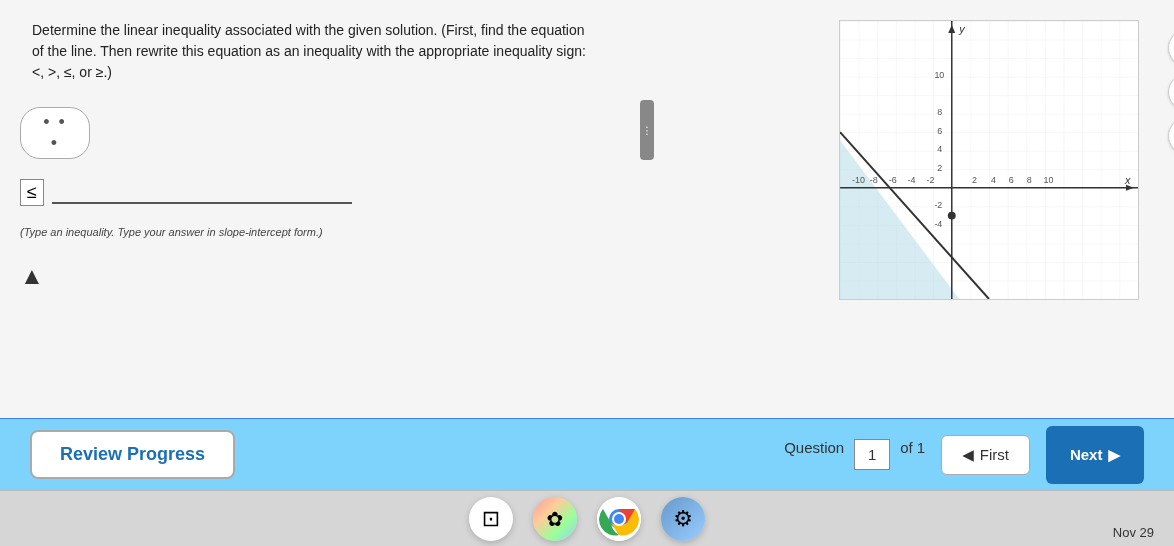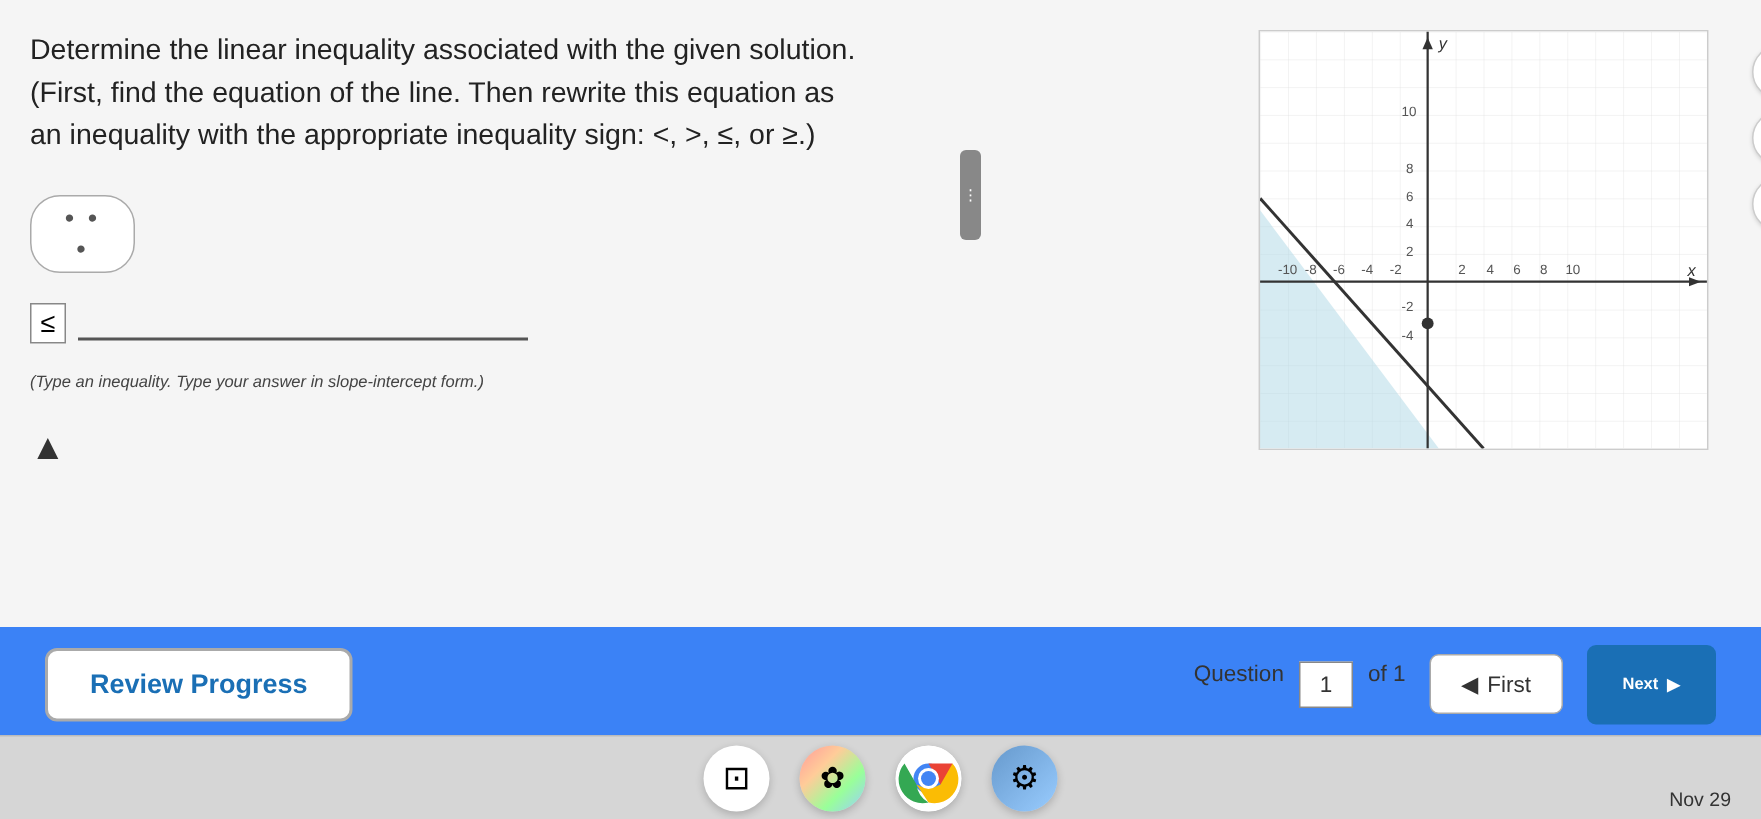--- a/index.html
+++ b/index.html
@@ -23,24 +23,25 @@
     }
 
     .left-panel {
       flex: 1;
       display: flex;
       flex-direction: column;
       gap: 16px;
     }
 
     .question-text {
-      font-size: 19px;
+      font-size: 14px;
       line-height: 1.5;
       color: #222;
       max-width: 560px;
+      margin-left: 12px;
     }
 
     .dots-button {
       display: inline-flex;
       align-items: center;
       justify-content: center;
       border: 1px solid #aaa;
       border-radius: 20px;
       padding: 4px 16px;
       background: white;
@@ -131,22 +132,22 @@
       display: flex;
       align-items: center;
       justify-content: center;
       cursor: pointer;
       font-size: 16px;
       box-shadow: 0 1px 3px rgba(0,0,0,0.15);
     }
 
     .bottom-bar {
       height: 72px;
-      background: #3b82f6;
-      border-top: 4px solid #3b82f6;
+      background: #7dd3fc;
+      border-top: 1px solid #3b82f6;
       display: flex;
       align-items: center;
       padding: 0 30px;
       gap: 16px;
     }
 
     .review-btn {
       background: white;
       border: 2px solid #aaa;
       border-radius: 8px;
@@ -188,21 +189,21 @@
       align-items: center;
       gap: 6px;
       color: #333;
     }
 
     .next-btn {
       background: #1a6fb5;
       border: none;
       border-radius: 6px;
       padding: 20px 24px;
-      font-size: 11px;
+      font-size: 15px;
       font-weight: bold;
       cursor: pointer;
       display: flex;
       align-items: center;
       gap: 6px;
       color: white;
     }
 
     .taskbar {
       height: 56px;

